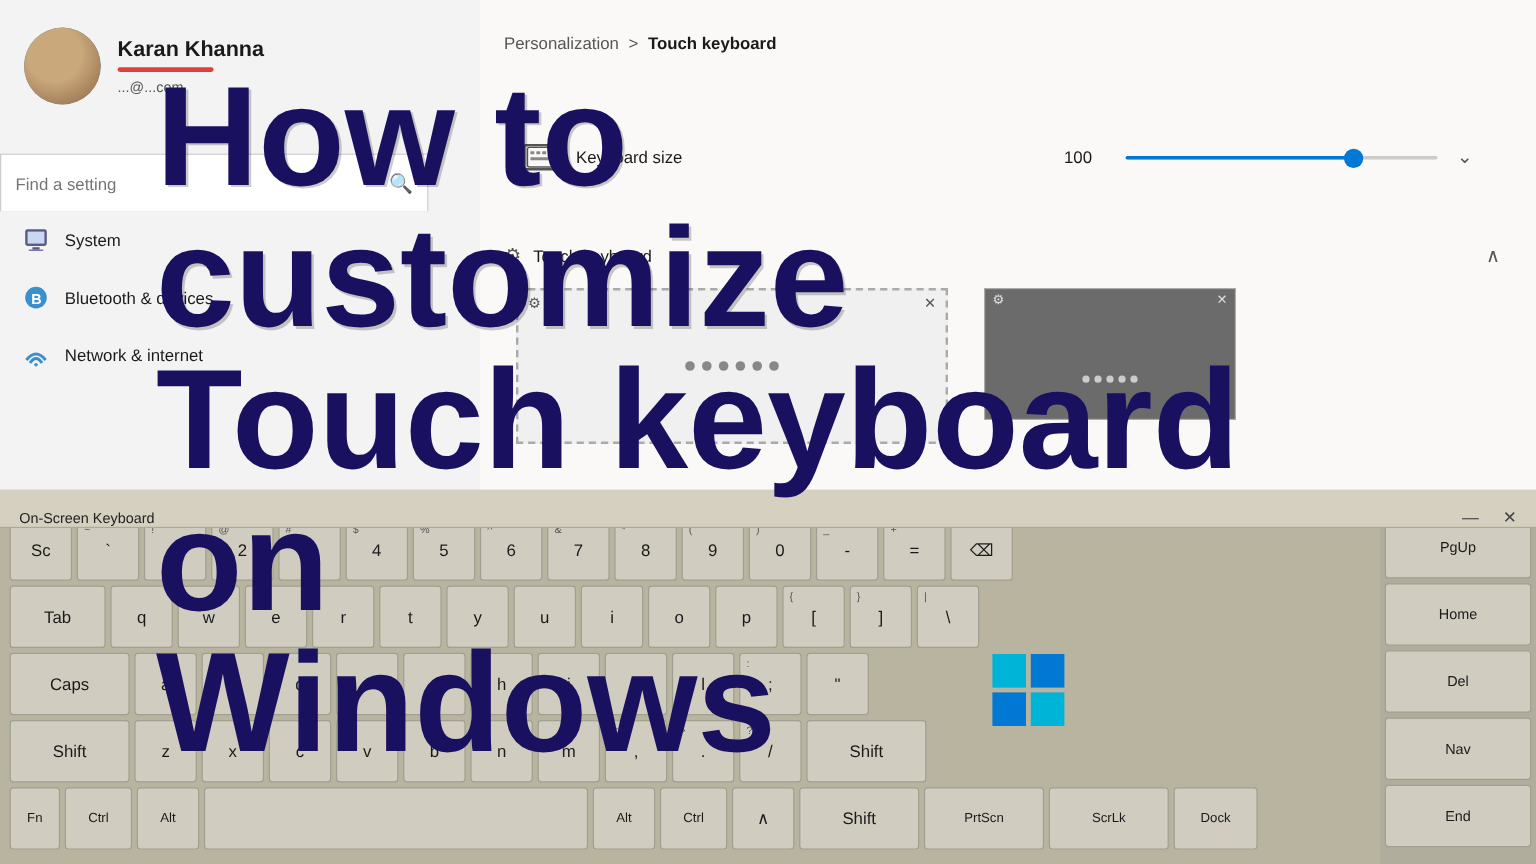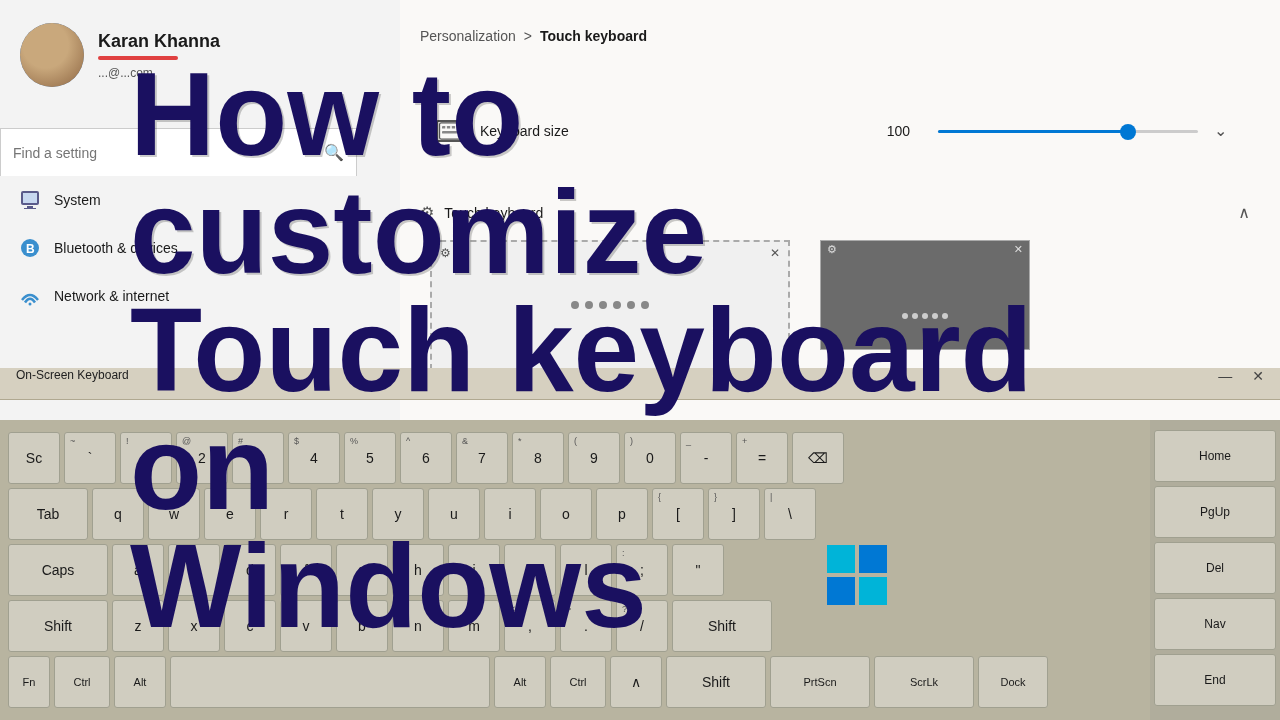--- a/index.html
+++ b/index.html
@@ -334,27 +334,27 @@
     .kb-sm-dot {
       width: 6px;
       height: 6px;
       background: #ccc;
       border-radius: 50%;
     }
 
     
     .osk-bar {
       position: absolute;
-      top: 368px;
+      top: 408px;
       left: 0;
       right: 0;
       height: 32px;
       background: #d6d0c0;
       display: flex;
-      align-items: flex-start;
+      align-items: flex-end;
       padding: 0 16px;
       z-index: 3;
       border-bottom: 1px solid #b0a890;
     }
     .osk-title {
       font-size: 12px;
       color: #222;
       flex: 1;
     }
     .osk-controls {
@@ -742,22 +742,22 @@
     <div class="key" style="min-width:56px;font-size:11px;">Ctrl</div>
     <div class="key" style="min-width:52px;">∧</div>
     <div class="key key-wider">Shift</div>
     <div class="key key-wider" style="font-size:11px;">PrtScn</div>
     <div class="key key-wider" style="font-size:11px;">ScrLk</div>
     <div class="key key-right" style="font-size:11px;">Dock</div>
   </div>
 </div>
 
 <div class="right-keys">
+  <div class="r-key">PgUp</div>
   <div class="r-key">Home</div>
-  <div class="r-key">PgUp</div>
   <div class="r-key">Del</div>
   <div class="r-key">Nav</div>
   <div class="r-key">End</div>
 </div>
 
 <div class="win-diamond">
   <svg viewBox="0 0 70 70" xmlns="http://www.w3.org/2000/svg">
     <rect x="5" y="5" width="28" height="28" fill="#00b4d8" transform="rotate(0 35 35)"></rect>
     <rect x="37" y="5" width="28" height="28" fill="#0078d4" transform="rotate(0 35 35)"></rect>
     <rect x="5" y="37" width="28" height="28" fill="#0078d4" transform="rotate(0 35 35)"></rect>

